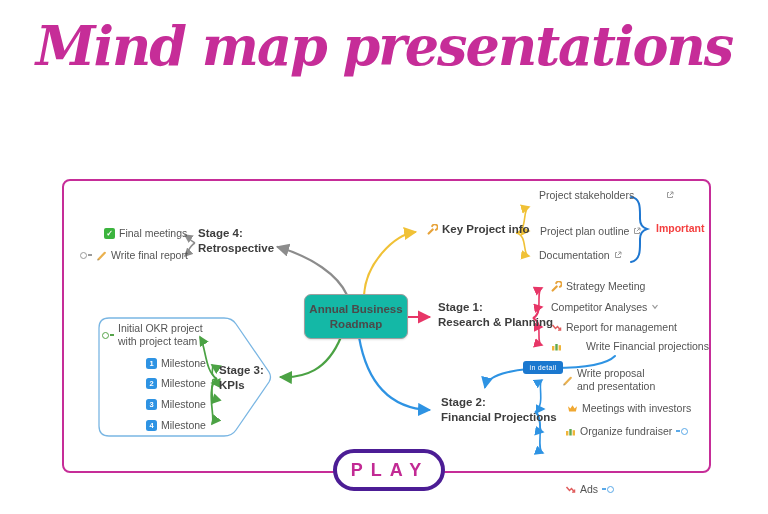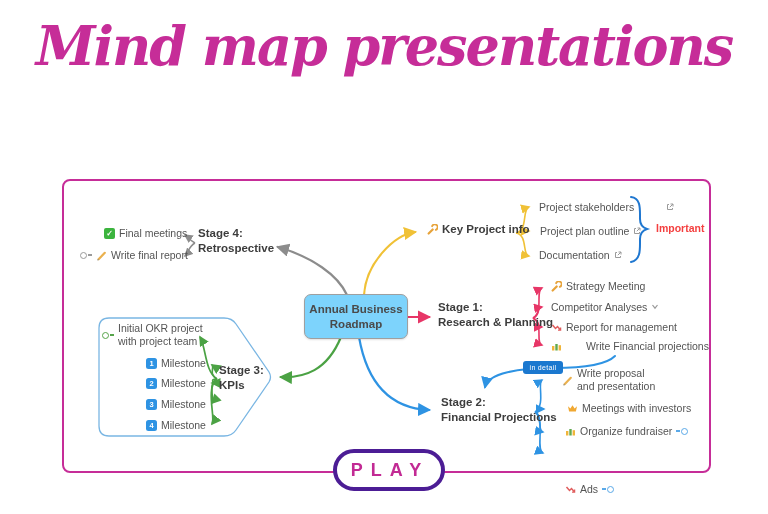--- a/index.html
+++ b/index.html
@@ -4,21 +4,21 @@
 <style>
   html,body{margin:0;padding:0;background:#ffffff;width:768px;height:514px;overflow:hidden;
     font-family:"Liberation Sans", sans-serif;}
   .page{position:relative;width:768px;height:514px;padding-left:36px;}
   .title{position:absolute;top:14px;left:0;width:768px;text-align:center;margin:0;
     font-family:"DejaVu Serif", serif;font-style:italic;font-weight:700;
     font-size:54px;color:#c62d98;letter-spacing:-2px;}
   .map{position:absolute;left:62px;top:179px;width:645px;height:290px;background:#fff;
     border:2px solid #c62d98;border-radius:8px;}
   .curves{position:absolute;left:0;top:0;width:645px;height:290px;}
-  .center-node{position:absolute;left:240px;top:113px;width:102px;height:43px;background:#7dd3fc;
+  .center-node{position:absolute;left:240px;top:113px;width:102px;height:43px;background:#14b8a6;
     border:1.5px solid #9f9f9f;border-radius:7px;box-shadow:0 1px 2px rgba(0,0,0,.12);
     display:flex;flex-direction:column;justify-content:center;align-items:center;
     font-size:11.5px;font-weight:bold;color:#4a4a4a;line-height:15px;}
   .stage{position:absolute;font-size:11.5px;font-weight:bold;color:#3d3d3d;line-height:15px;white-space:nowrap;}
   .kp-label{position:absolute;left:363px;top:42px;display:flex;align-items:center;gap:4px;
     font-size:11.5px;font-weight:bold;color:#3d3d3d;white-space:nowrap;}
   .item{position:absolute;display:flex;align-items:center;gap:4px;font-size:10.5px;color:#545454;white-space:nowrap;}
   .item .lines{line-height:13px;}
   .important{position:absolute;left:592px;top:41px;font-size:10.5px;font-weight:bold;color:#f43f3f;}
   .badge{position:absolute;left:459px;top:180px;width:40px;height:13px;background:#1b78cf;color:#fff;
@@ -126,21 +126,21 @@
       <span>Write final report</span>
     </div>
 
     <div class="kp-label">
       <svg class="ic" width="11" height="11" viewBox="0 0 12 12">
           <path d="M1.8,10.4 L6.2,6" stroke="#e7a33a" stroke-width="2.4" stroke-linecap="round"></path>
           <path d="M5.6,2.4 A3.1,3.1 0 1 1 9.6,6.4" stroke="#e7a33a" stroke-width="2" fill="none" stroke-linecap="round"></path>
         </svg>
       <span>Key Project info</span>
     </div>
-    <div class="item" style="left:475px;top:20px;gap:32px;">
+    <div class="item" style="left:475px;top:8px;gap:32px;">
       <span>Project stakeholders</span>
       <svg class="ic" width="8" height="8" viewBox="0 0 8 8">
           <path d="M3,1.5 H1.5 V6.5 H6.5 V5" fill="none" stroke="#9a9a9a" stroke-width="1"></path>
           <path d="M4.5,1 H7 V3.5 M7,1 L3.8,4.2" fill="none" stroke="#9a9a9a" stroke-width="1"></path>
         </svg>
     </div>
     <div class="item" style="left:476px;top:44px;">
       <span>Project plan outline</span>
       <svg class="ic" width="8" height="8" viewBox="0 0 8 8">
           <path d="M3,1.5 H1.5 V6.5 H6.5 V5" fill="none" stroke="#9a9a9a" stroke-width="1"></path>

